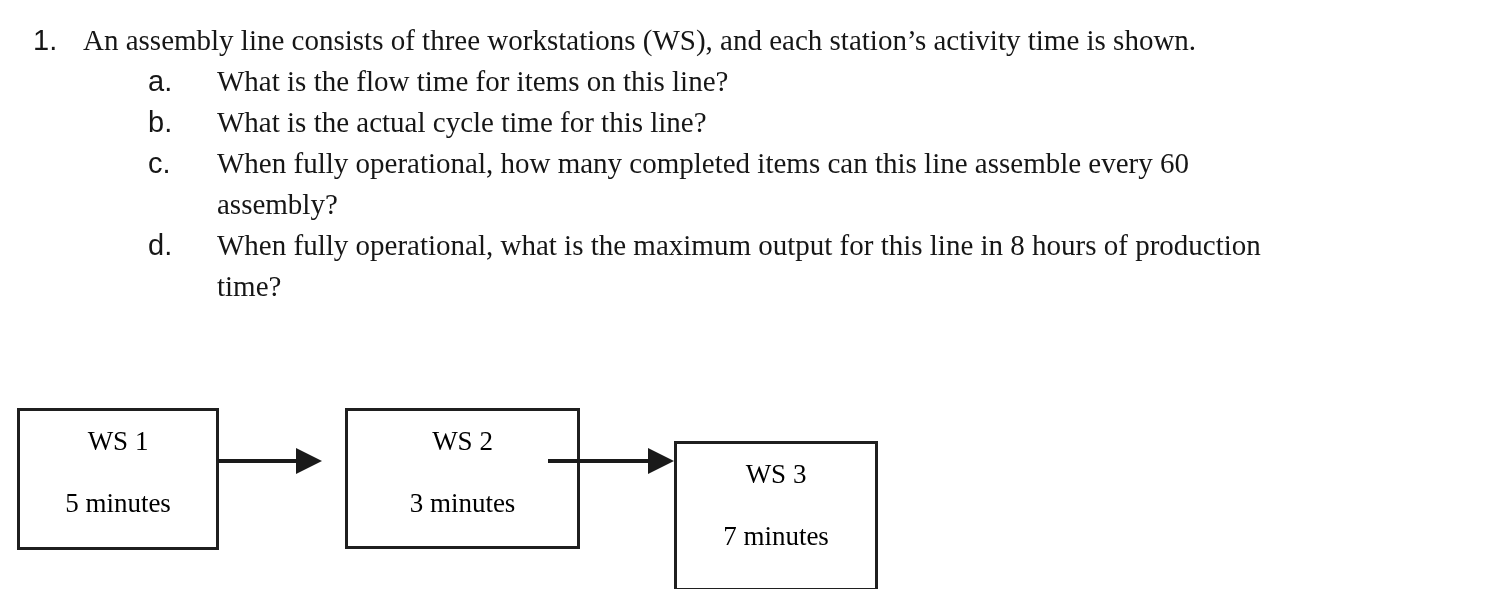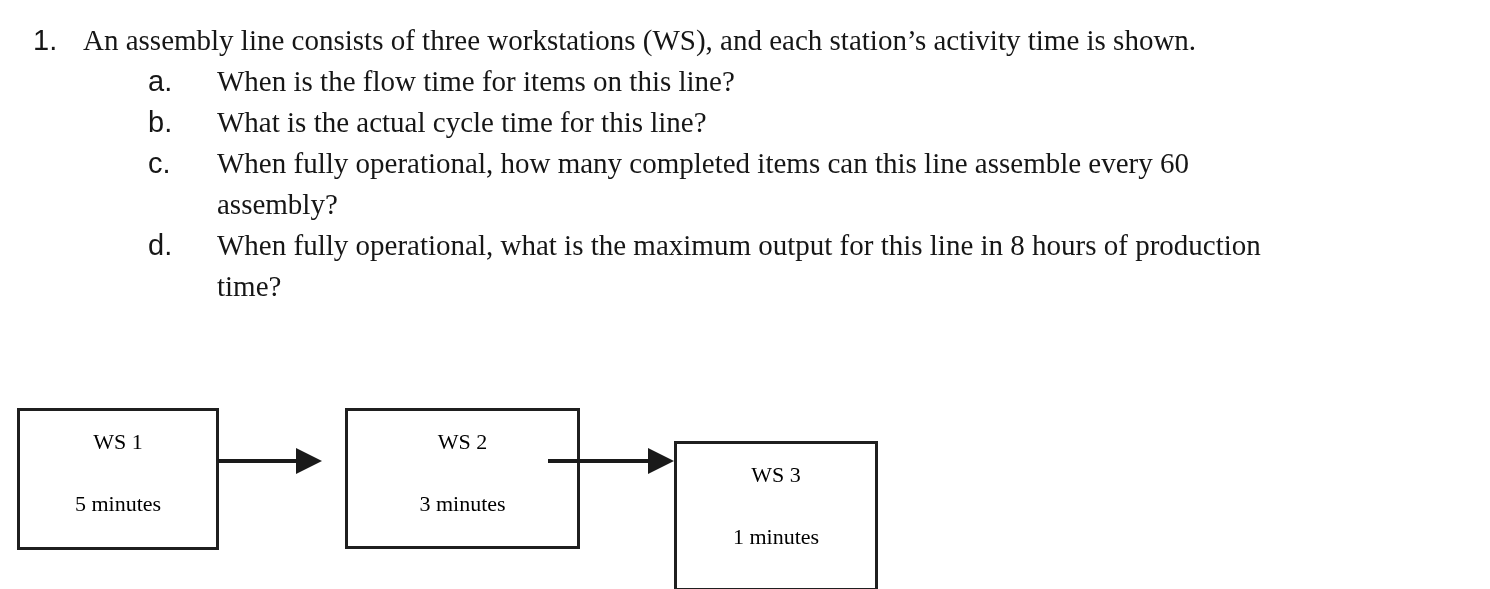--- a/index.html
+++ b/index.html
@@ -49,21 +49,21 @@
     width: 1490px;
     height: 175px;
   }
   .ws-box {
     position: absolute;
     box-sizing: border-box;
     border: 3px solid #1f1f1f;
     background: #ffffff;
     text-align: center;
     font-family: "Liberation Serif", serif;
-    font-size: 22px;
+    font-size: 27px;
     line-height: 33px;
     color: #000000;
     padding-top: 14px;
   }
   .ws-box .ws-time {
     margin-top: 29px;
   }
   #ws-box-1 { left: 17px;  top: 0;   width: 202px; height: 142px; }
   #ws-box-2 { left: 345px; top: 0;   width: 235px; height: 141px; }
   #ws-box-3 { left: 674px; top: 1px; width: 204px; height: 150px; margin-top: 32px; }
@@ -93,21 +93,21 @@
 <div class="question-block">
 
   <div class="main-item">
     <span class="num">1.</span>
     <div class="item-text">An assembly line consists of three workstations (WS), and each station’s activity time is shown.</div>
   </div>
 
   <div class="sub-item">
     <span class="marker">a.</span>
     <div class="item-text">
-      <div>When is the flow time for items on this line?</div>
+      <div>What is the flow time for items on this line?</div>
     </div>
   </div>
 
   <div class="sub-item">
     <span class="marker">b.</span>
     <div class="item-text">
       <div>What is the actual cycle time for this line?</div>
     </div>
   </div>
 
@@ -142,16 +142,16 @@
   <div class="ws-box" id="ws-box-2">
     <div class="ws-name">WS 2</div>
     <div class="ws-time">3 minutes</div>
   </div>
 
   <div class="arrow-line" id="arrow2-line"></div>
   <div class="arrow-head" id="arrow2-head"></div>
 
   <div class="ws-box" id="ws-box-3">
     <div class="ws-name">WS 3</div>
-    <div class="ws-time">1 minutes</div>
+    <div class="ws-time">7 minutes</div>
   </div>
 
 </div>
 
 </body></html>

